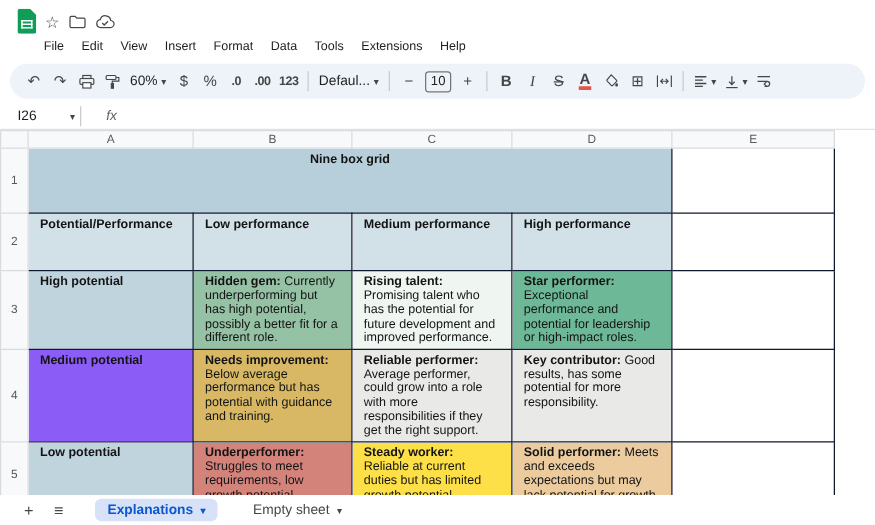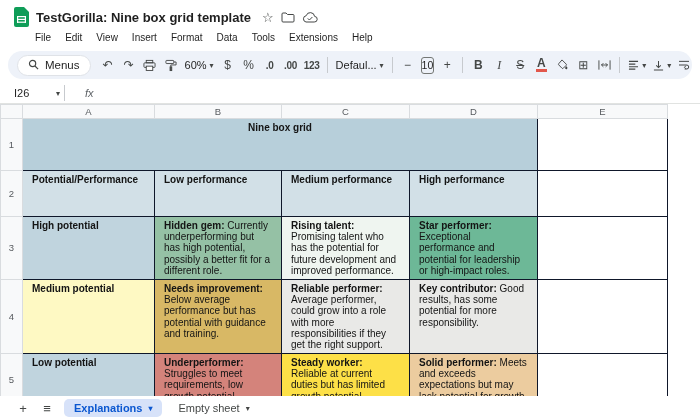--- a/index.html
+++ b/index.html
@@ -54,40 +54,39 @@
               padding:3px 9px; overflow:hidden; line-height:1.12; }
   td.empty { background:#fff; }
   .title-cell { text-align:center; vertical-align:middle; font-size:16px; font-weight:700; }
   .hdr, .label { font-weight:700; font-size:10.5px; vertical-align:middle; }
   .lead { font-weight:700; }
 
   
   .sheetbar { flex:0 0 24px; display:flex; align-items:center; gap:2px; padding-left:12px; background:#fff; }
   .sb-ic { width:22px; text-align:center; color:#444746; font-size:13px; }
   .tab { display:flex; align-items:center; gap:6px; padding:3px 10px; border-radius:5px;
-         font-size:11px; color:#444746; font-weight:500; margin-left:4px; }
+         font-size:11px; color:#444746; font-weight:500; margin-left:16px; }
   .tab.active { background:#d7e2f9; color:#0b57d0; font-weight:700; }
   .tab .caret { font-size:8px; }
   .tab.active .caret { color:#0b57d0; }
 </style>
 </head>
 <body>
 
 <header class="titlebar">
   <span class="tb-ic">
     <svg width="15" height="20" viewBox="0 0 15 20">
       <path d="M2 0h8l5 5v13a2 2 0 0 1-2 2H2a2 2 0 0 1-2-2V2a2 2 0 0 1 2-2z" fill="#0f9d58"></path>
       <rect x="3" y="9" width="9" height="1.2" fill="#fff"></rect>
       <rect x="3" y="11.8" width="9" height="1.2" fill="#fff"></rect>
       <rect x="3" y="14.6" width="9" height="1.2" fill="#fff"></rect>
       <rect x="3" y="9" width="1.2" height="6.8" fill="#fff"></rect>
       <rect x="10.8" y="9" width="1.2" height="6.8" fill="#fff"></rect>
     </svg>
   </span>
-  <span class="doc-title">TestGorilla: Nine box grid template</span>
   <span class="tb-ic">☆</span>
   <span class="tb-ic">
     <svg width="14" height="11" viewBox="0 0 14 11" fill="none" stroke="#444746" stroke-width="1">
       <path d="M1 2a1 1 0 0 1 1-1h3l1.5 1.5H12a1 1 0 0 1 1 1V9a1 1 0 0 1-1 1H2a1 1 0 0 1-1-1z"></path>
     </svg>
   </span>
   <span class="tb-ic">
     <svg width="16" height="11" viewBox="0 0 16 11" fill="none" stroke="#444746" stroke-width="1">
       <path d="M4 10h8.2a2.8 2.8 0 0 0 .4-5.6A4.3 4.3 0 0 0 4.2 3.7 3.2 3.2 0 0 0 4 10z"></path>
       <path d="M5.8 6.4l1.6 1.6 3-3"></path>
@@ -101,29 +100,20 @@
   <span>View</span>
   <span>Insert</span>
   <span>Format</span>
   <span>Data</span>
   <span>Tools</span>
   <span>Extensions</span>
   <span>Help</span>
 </nav>
 
 <div class="toolbar">
-  <div class="menus-btn">
-    <span>
-      <svg width="11" height="11" viewBox="0 0 12 12" fill="none" stroke="#444746" stroke-width="1.3">
-        <circle cx="5" cy="5" r="3.4"></circle>
-          <line x1="7.6" y1="7.6" x2="11" y2="11"></line>
-      </svg>
-    </span>
-    <span>Menus</span>
-  </div>
   <span class="tbtn">↶</span>
   <span class="tbtn">↷</span>
   <span class="tbtn">
     <svg width="13" height="13" viewBox="0 0 14 13" fill="none" stroke="#444746" stroke-width="1">
       <rect x="3.5" y="1" width="7" height="2.6"></rect>
       <rect x="1" y="3.6" width="12" height="5" rx="1"></rect>
       <rect x="3.5" y="7.2" width="7" height="4.6" fill="#fff"></rect>
     </svg>
   </span>
   <span class="tbtn">
@@ -242,21 +232,21 @@
     <tr style="height:53px">
       <th>3</th>
       <td class="label" style="background-color: rgb(192, 212, 222);"><span>High potential</span></td>
       <td style="background-color: rgb(149, 193, 165); margin-top: 32px;"><span class="lead">Hidden gem:</span> <span>Currently underperforming but has high potential, possibly a better fit for a different role.</span></td>
       <td style="background-color: rgb(239, 245, 240);"><span class="lead">Rising talent:</span> <span>Promising talent who has the potential for future development and improved performance.</span></td>
       <td style="background-color: rgb(109, 184, 151);"><span class="lead">Star performer:</span> <span>Exceptional performance and potential for leadership or high-impact roles.</span></td>
       <td class="empty"></td>
     </tr>
     <tr style="height:52px">
       <th>4</th>
-      <td class="label" style="background-color: #fef9c3; margin-top: 26px;"><span>Medium potential</span></td>
+      <td class="label" style="background-color: #8b5cf6; margin-top: 26px;"><span>Medium potential</span></td>
       <td style="background-color: rgb(216, 184, 101);"><span class="lead">Needs improvement:</span> <span>Below average performance but has potential with guidance and training.</span></td>
       <td style="background-color: rgb(233, 233, 231);"><span class="lead">Reliable performer:</span> <span>Average performer, could grow into a role with more responsibilities if they get the right support.</span></td>
       <td style="background-color: rgb(233, 233, 231);"><span class="lead">Key contributor:</span> <span>Good results, has some potential for more responsibility.</span></td>
       <td class="empty"></td>
     </tr>
     <tr style="height:49px">
       <th>5</th>
       <td class="label" style="background-color: rgb(192, 212, 222);"><span>Low potential</span></td>
       <td style="background-color: rgb(212, 131, 123);"><span class="lead">Underperformer:</span> <span>Struggles to meet requirements, low growth potential.</span></td>
       <td style="background-color: #fde047;"><span class="lead">Steady worker:</span> <span>Reliable at current duties but has limited growth potential.</span></td>

